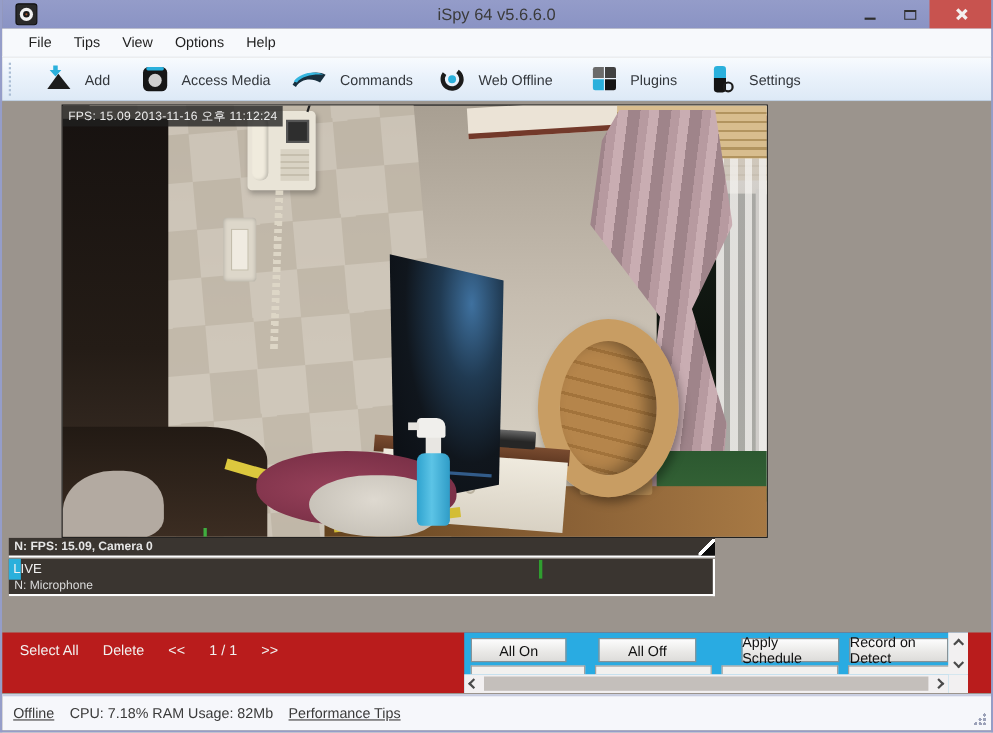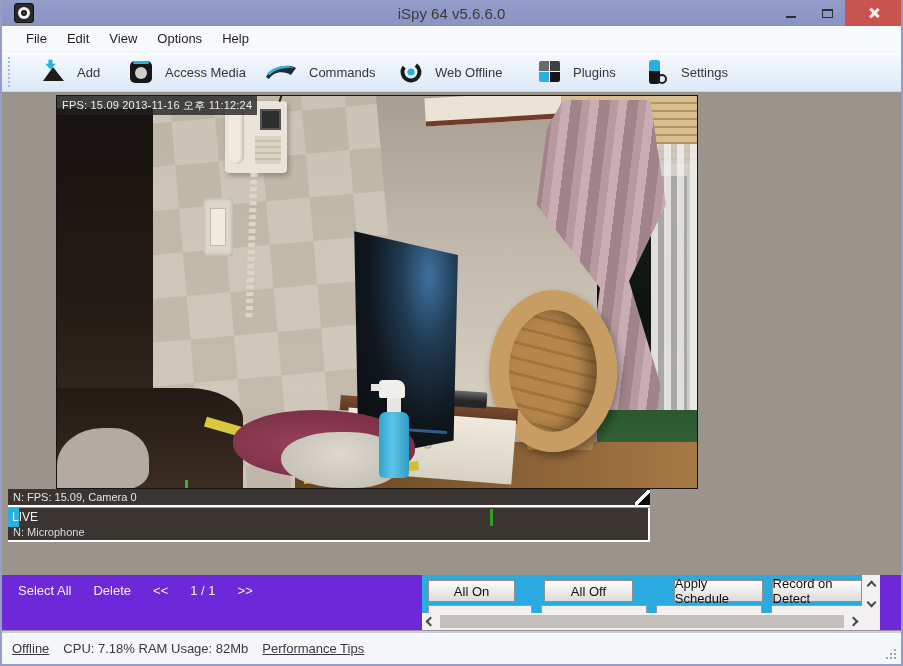--- a/index.html
+++ b/index.html
@@ -95,32 +95,32 @@
   .yellow-box2 { left:246px; top:372px; width:116px; height:9px; background:#d3bd35; transform:rotate(-7deg); }
   .clothes-maroon { left:176px; top:314px; width:182px; height:68px; background:radial-gradient(ellipse at 40% 50%, #97415a 0%, #7c3148 70%); border-radius:45% 55% 40% 50%; }
   .clothes-white { left:224px; top:336px; width:118px; height:56px; background:radial-gradient(ellipse at 50% 40%, #ded9d0, #bfbab0); border-radius:50% 45% 40% 55%; }
   .bottle-body { left:322px; top:316px; width:30px; height:66px; background:linear-gradient(90deg,#2fa3cf,#5cc4e6 45%,#2f9cc7); border-radius:7px 7px 5px 5px; }
   .bottle-neck { left:330px; top:300px; width:14px; height:18px; background:#e8e6e2; }
   .bottle-head { left:322px; top:284px; width:26px; height:18px; background:#f0efec; border-radius:4px 8px 2px 2px; }
   .bottle-nozzle { left:314px; top:288px; width:10px; height:7px; background:#e6e4e0; }
   .fps-overlay { left:0; top:0; background:rgba(32,32,32,.78); color:#ececec; font-size:11px; padding:2px 5px; letter-spacing:.2px; }
   .video-tick { left:128px; bottom:0; width:3px; height:8px; background:#3fae3f; }
 
-  .cam-bar { position:relative; width:642px; height:18px; background:#3a3530; border-bottom:2px solid #fff; color:#e6e6e6; font-size:11px; line-height:16px; padding-left:5px; }
+  .cam-bar { position:relative; width:642px; height:18px; background:#3a3530; border-bottom:2px solid #fff; color:#e6e6e6; font-size:11px; line-height:16px; padding-left:5px;font-weight:bold; }
   .cam-resize { position:absolute; right:0; bottom:0; width:15px; height:15px; background:linear-gradient(315deg,#0d0d0d 42%,#ffffff 42% 58%,rgba(255,255,255,0) 58%); }
 
   
   .mic-panel { position:absolute; left:6px; top:416px; width:642px; height:34px; background:#3a3530; border-right:2px solid #fff; border-bottom:2px solid #fff; cursor:default; }
   .mic-live-block { position:absolute; left:0; top:0; width:11px; height:19px; background:#2ab0dc; }
   .mic-live-label { position:absolute; left:4px; top:2px; color:#f2f2f2; font-size:12px; }
   .mic-name { position:absolute; left:5px; top:18px; color:#dcdcdc; font-size:11px; }
   .mic-tick { position:absolute; left:482px; top:1px; width:3px; height:17px; background:#2f9e2f; }
 
   
-  .control-bar { position:absolute; left:0; top:483px; width:899px; height:55px; background:#6d28d9; }
+  .control-bar { position:absolute; left:0; top:483px; width:899px; height:55px; background:#b91c1c; }
   .cb-left { position:absolute; left:16px; top:8px; display:flex; gap:22px; color:#f2f1ef; font-size:13px; }
   .cb-item { cursor:default; }
 
   
   .action-panel { position:absolute; left:420px; top:0; width:458px; height:55px; background:#29abe2; }
   .ap-buttons { position:absolute; left:0; top:0; right:18px; height:38px; display:flex; gap:9px; padding:5px 0 0 6px; }
   .ap-btn { height:22px; background:linear-gradient(180deg,#fdfdfd,#e9e8e6 60%,#dddcda); border:1px solid #8f8f8f; font-size:13px; color:#111; display:flex; align-items:center; justify-content:center; font-family:"Liberation Sans", sans-serif; }
   .ap-btn.b0 { width:104px; } .ap-btn.b1 { width:106px;margin-left:20px; } .ap-btn.b2 { width:106px;margin-left:32px; } .ap-btn.b3 { width:108px; }
   .ap-row2 { position:absolute; left:6px; top:30px; height:8px; display:flex; gap:9px; }
   .ap-stub { background:#f2f1ef; border:1px solid #9a9a9a; border-bottom:none; }
@@ -166,21 +166,21 @@
           <div class="max-glyph"></div>
         </div>
       <div class="close-btn">
           <div class="x-glyph"></div>
         </div>
     </div>
   </div>
 
   <div class="menubar">
     <div class="menu-item">File</div>
-    <div class="menu-item">Edit</div>
+    <div class="menu-item">Tips</div>
     <div class="menu-item">View</div>
     <div class="menu-item">Options</div>
     <div class="menu-item">Help</div>
   </div>
 
   <div class="toolbar">
     <div class="tb-grip"></div>
 
     <div class="tb-btn" style="left:34px">
       <div class="icon-box">

